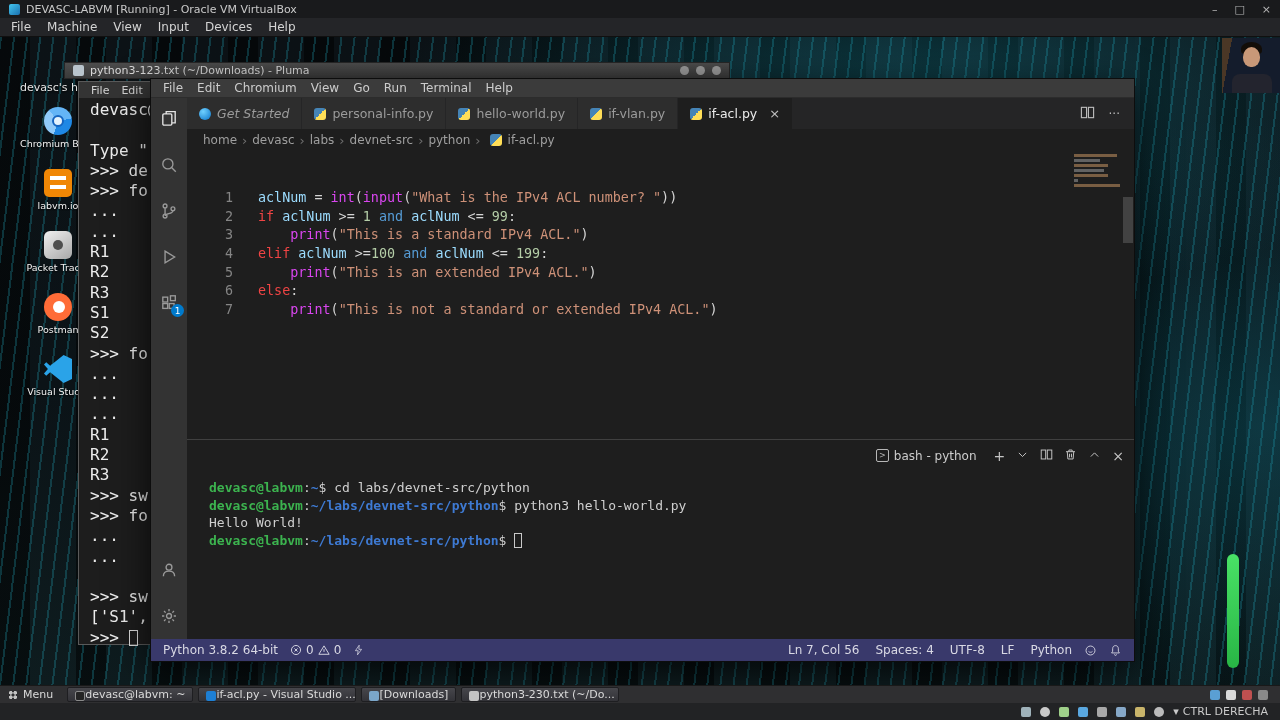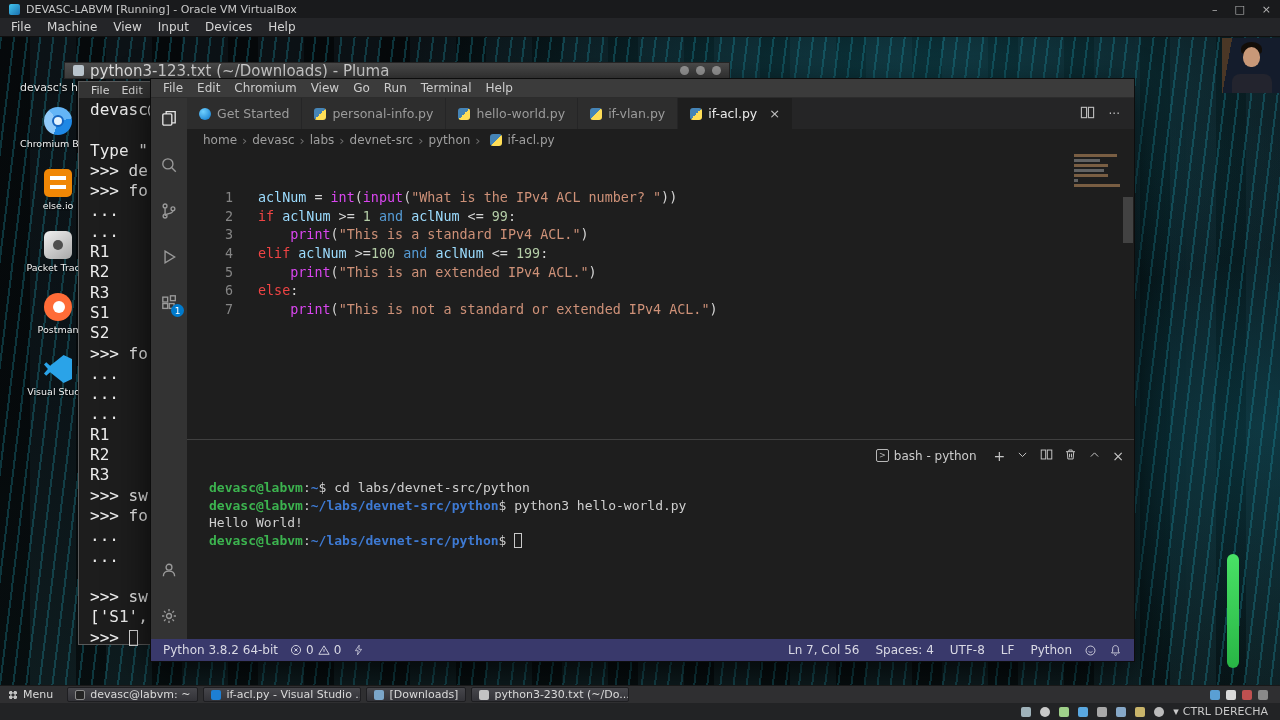--- a/index.html
+++ b/index.html
@@ -31,21 +31,21 @@
 .ic-chromium::after{content:"";position:absolute;inset:8px;background:#e3f2fd;border:2px solid #1565c0;border-radius:50%}
 .ic-drawio{background:#f08705;border-radius:5px}
 .ic-drawio::after{content:"";position:absolute;left:6px;top:7px;width:16px;height:4px;background:#fff;box-shadow:0 9px 0 #fff}
 .ic-packet-tracer{border-radius:6px;background:linear-gradient(145deg,#f0f0f0,#a8a8a8)}
 .ic-packet-tracer::after{content:"";position:absolute;inset:9px;background:#4e4e4e;border-radius:50%}
 .ic-postman{background:#ff6c37;border-radius:50%}
 .ic-postman::after{content:"";position:absolute;left:9px;top:8px;width:12px;height:12px;background:#fff;border-radius:50%}
 .ic-vscode{background:#2aa3e8;clip-path:polygon(70% 0,100% 14%,100% 86%,70% 100%,22% 62%,8% 74%,0 66%,14% 50%,0 34%,8% 26%,22% 38%)}
 
 
-.pluma-bar{position:absolute;left:64px;top:25px;width:666px;height:17px;background:linear-gradient(#4c4c4c,#3a3a3a);display:flex;align-items:center;gap:6px;padding:0 8px;color:#d8d8d8;font-size:15px;border:1px solid #262626}
+.pluma-bar{position:absolute;left:64px;top:25px;width:666px;height:17px;background:linear-gradient(#4c4c4c,#3a3a3a);display:flex;align-items:center;gap:6px;padding:0 8px;color:#d8d8d8;font-size:11px;border:1px solid #262626}
 .pluma-ico{width:11px;height:11px;border-radius:2px;background:#b9c4cc;flex:none}
 .pluma-controls{margin-left:auto;display:flex;gap:7px}
 .wdot{width:9px;height:9px;border-radius:50%;background:#999}
 
 
 .lterm{position:absolute;left:78px;top:44px;width:600px;height:564px;background:#1d1d1d;border:1px solid #5a5a5a}
 .lterm-menubar{height:16px;background:#343434;display:flex;align-items:center;padding:0 6px;font-size:11px;color:#d2d2d2;overflow:hidden;white-space:nowrap}
 .lterm-menubar .mi{padding:0 6px}
 .lterm-body{padding:2px 0 0 11px;font-family:"DejaVu Sans Mono","Liberation Mono",monospace;font-size:16px;line-height:20.3px;color:#ececec;white-space:pre;overflow:hidden}
 .lterm-cursor{display:inline-block;width:9px;height:16px;border:1px solid #dcdcdc;vertical-align:-3px}
@@ -63,21 +63,21 @@
 .ab-icon svg{stroke:#9a9a9a;fill:none;stroke-width:1.2}
 .ab-icon.active svg{stroke:#e4e4e4}
 .ab-badge{position:absolute;right:0;bottom:1px;background:#007acc;color:#fff;border-radius:50%;width:13px;height:13px;font-size:9px;display:flex;align-items:center;justify-content:center}
 .ab-spacer{flex:1}
 .vs-main{flex:1;display:flex;flex-direction:column;min-width:0}
 
 .tabbar{height:31px;background:#252526;display:flex;flex:none}
 .tabs-list{display:flex}
 .tab{display:flex;align-items:center;gap:6px;padding:0 12px;font-size:12.5px;background:#2d2d2d;color:#9b9b9b;border-right:1px solid #252526;white-space:nowrap}
 .tab.active{background:#1e1e1e;color:#eaeaea}
-.tab.italic .tab-label{}
+.tab.italic .tab-label{font-style:italic}
 .tab .close{margin-left:6px;font-size:13px;color:#c2c2c2}
 .pyicon{width:12px;height:12px;border-radius:3px;background:linear-gradient(135deg,#4584b6 0 50%,#ffde57 50%);flex:none;display:inline-block}
 .gsicon{width:12px;height:12px;border-radius:50%;background:radial-gradient(circle at 35% 30%,#6fd0ff,#0a74c9);flex:none;display:inline-block}
 .tab-actions{margin-left:auto;display:flex;align-items:center;gap:14px;padding:0 14px;color:#bcbcbc}
 .tab-actions svg{stroke:#bcbcbc;fill:none;stroke-width:1.2}
 
 .breadcrumbs{height:22px;display:flex;align-items:center;gap:4px;padding-left:16px;font-size:12px;color:#9f9f9f;background:#1e1e1e;flex:none}
 .bc-sep{color:#6f6f6f;font-size:13px;padding:0 1px}
 .bc-ico{margin:0 2px 0 4px}
 
@@ -123,21 +123,21 @@
 
 
 .vm-taskbar{position:absolute;left:0;top:685px;width:1280px;height:18px;background:#2f2f31;border-top:1px solid #191919;display:flex;align-items:center;padding:0 4px;gap:5px;font-size:11px;color:#dadada}
 .tb-menu{display:flex;align-items:center;gap:5px;padding:0 9px 0 4px;height:16px}
 .menu-grid{width:10px;height:10px;background:
  radial-gradient(circle at 28% 28%, #c2c2c2 1.6px, transparent 2.1px),
  radial-gradient(circle at 72% 28%, #c2c2c2 1.6px, transparent 2.1px),
  radial-gradient(circle at 28% 72%, #c2c2c2 1.6px, transparent 2.1px),
  radial-gradient(circle at 72% 72%, #c2c2c2 1.6px, transparent 2.1px)}
 .tb-windows{display:flex;gap:5px;align-items:center}
-.tb-win{display:flex;align-items:center;gap:5px;height:15px;padding:0 7px;background:linear-gradient(#46464b,#333338);border:1px solid #1e1e21;border-radius:2px;max-width:158px;white-space:nowrap;overflow:hidden}
+.tb-win{display:flex;align-items:flex-end;height:15px;padding:0 7px;background:linear-gradient(#46464b,#333338);border:1px solid #1e1e21;border-radius:2px;max-width:158px;white-space:nowrap;overflow:hidden}
 .tb-ico{width:10px;height:10px;flex:none;border-radius:2px}
 .ico-terminal{background:#242424;border:1px solid #8a8a8a}
 .ico-vscode{background:#1d7fd4}
 .ico-folder{background:#7ba6c9}
 .ico-pluma{background:#c3c3c3}
 .tb-tray{margin-left:auto;display:flex;gap:6px;align-items:center;padding-right:8px}
 .tray-dot{width:10px;height:10px;border-radius:2px}
 
 
 .vbox-statusbar{position:absolute;left:0;top:703px;width:1280px;height:17px;background:#222325;display:flex;align-items:center;justify-content:flex-end;gap:9px;padding:0 12px;color:#c4c4c4;font-size:11px}
@@ -170,21 +170,21 @@
 
   <span class="bg-title">devasc's h</span>
 
   <div class="dock">
       <div class="dock-item">
         <div class="dock-ico ic-chromium"></div>
         <div class="dock-label">Chromium Browser</div>
       </div>
       <div class="dock-item">
         <div class="dock-ico ic-drawio"></div>
-        <div class="dock-label">else.io</div>
+        <div class="dock-label">labvm.io</div>
       </div>
       <div class="dock-item">
         <div class="dock-ico ic-packet-tracer"></div>
         <div class="dock-label">Packet Tracer</div>
       </div>
       <div class="dock-item">
         <div class="dock-ico ic-postman"></div>
         <div class="dock-label">Postman</div>
       </div>
       <div class="dock-item">

